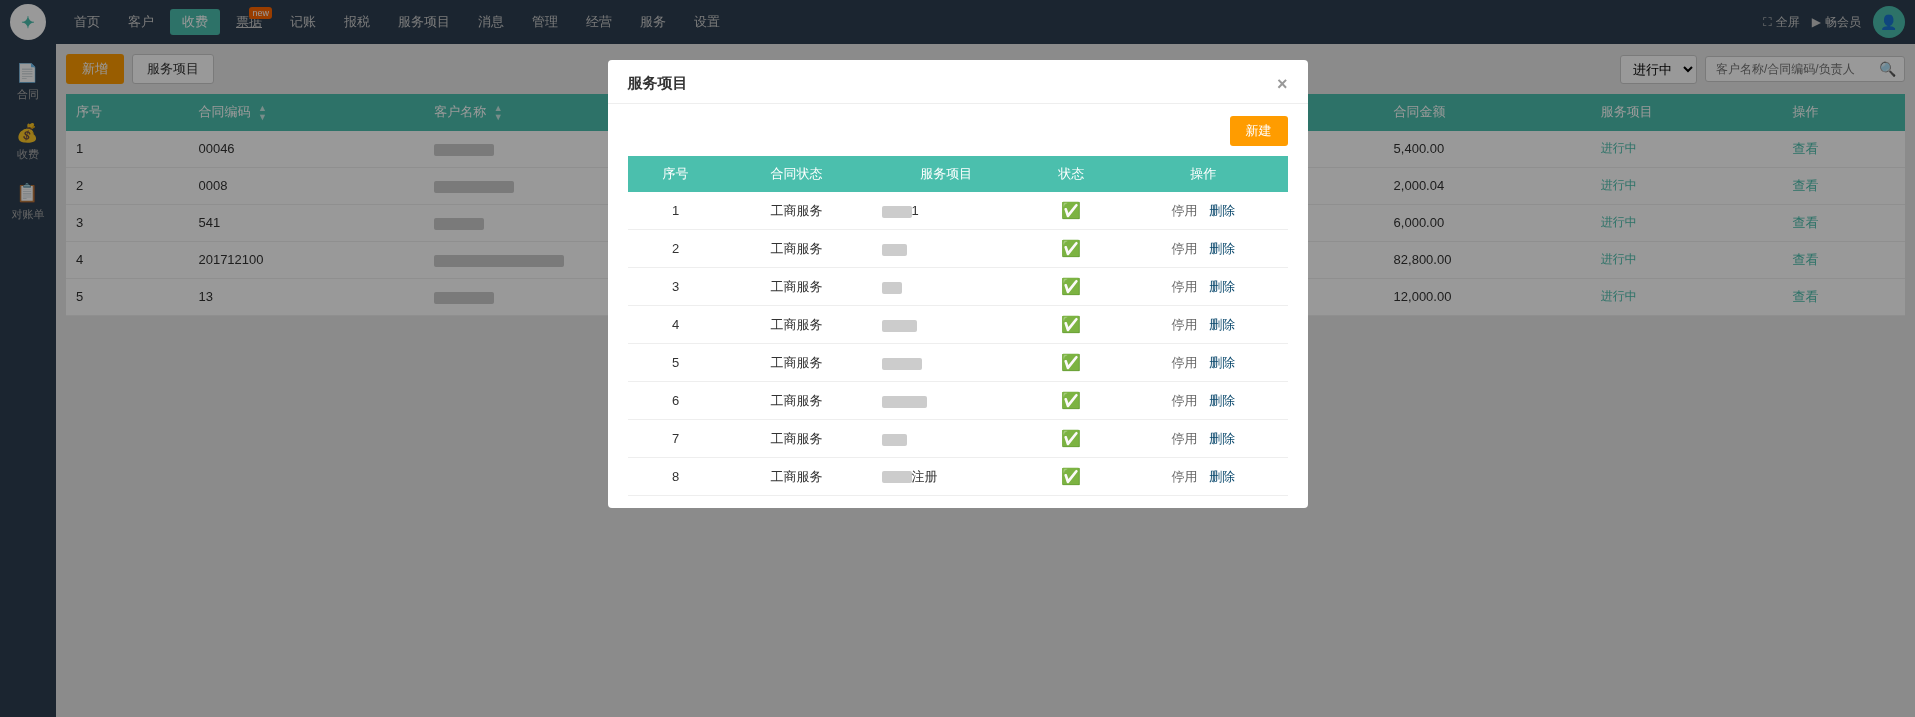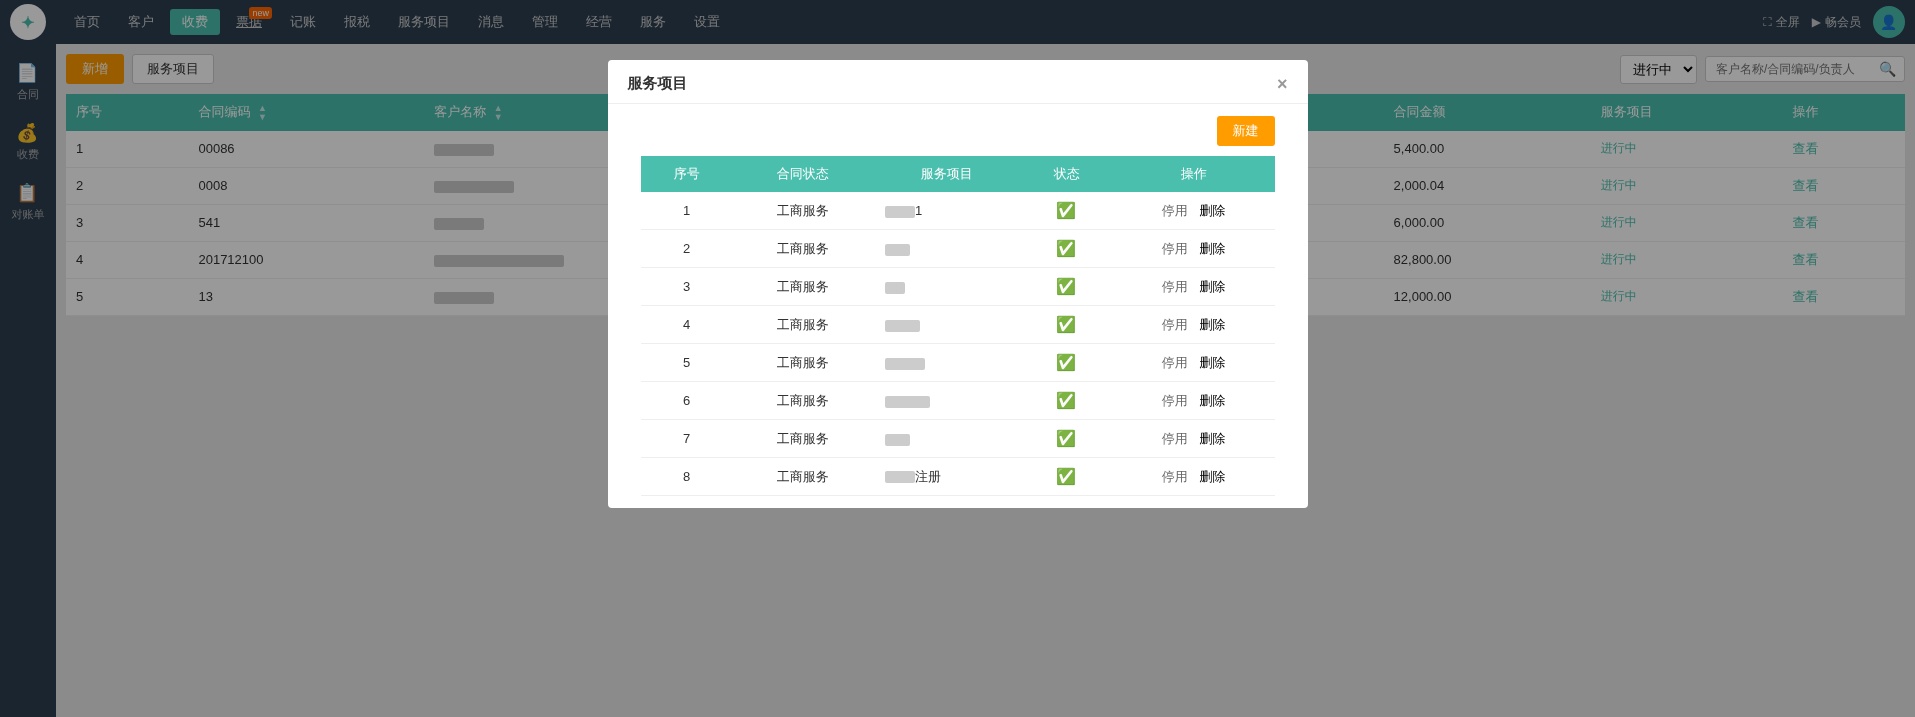--- a/index.html
+++ b/index.html
@@ -238,21 +238,21 @@
       align-items: center;
       justify-content: space-between;
     }
     .modal-close {
       font-size: 18px;
       color: #999;
       cursor: pointer;
       line-height: 1;
     }
     .modal-body {
-      padding: 12px 33px;
+      padding: 12px 20px;
       flex: 1;
       overflow: hidden;
       display: flex;
       flex-direction: column;
     }
     .modal-toolbar {
       display: flex;
       justify-content: flex-end;
       margin-bottom: 10px;
     }
@@ -299,21 +299,21 @@
     .check-icon {
       color: #4bbfad;
       font-size: 16px;
     }
     .action-stop {
       color: #666;
       cursor: pointer;
       margin-right: 8px;
     }
     .action-delete {
-      color: #000000;
+      color: #0c4a6e;
       cursor: pointer;
     }
     .blurred-text {
       background: #ccc;
       border-radius: 2px;
       color: transparent;
       display: inline-block;
       height: 12px;
       vertical-align: middle;
     }
@@ -411,21 +411,21 @@
                 </span></th>
             <th>合同金额</th>
             <th>服务项目</th>
             <th>操作</th>
           </tr>
         </thead>
         <tbody id="contract-table-body">
 
         <tr>
     <td>1</td>
-    <td>00086</td>
+    <td>00046</td>
     <td><span class="blurred-text" style="width:60px;">&nbsp;&nbsp;&nbsp;&nbsp;&nbsp;&nbsp;</span></td>
     <td>小规模记账</td>
     <td>202305-202404</td>
     <td>5,400.00</td>
     <td><span class="status-badge">进行中</span></td>
     <td><a class="action-link">查看</a></td>
   </tr>
             <tr>
     <td>2</td>
     <td>0008</td>

